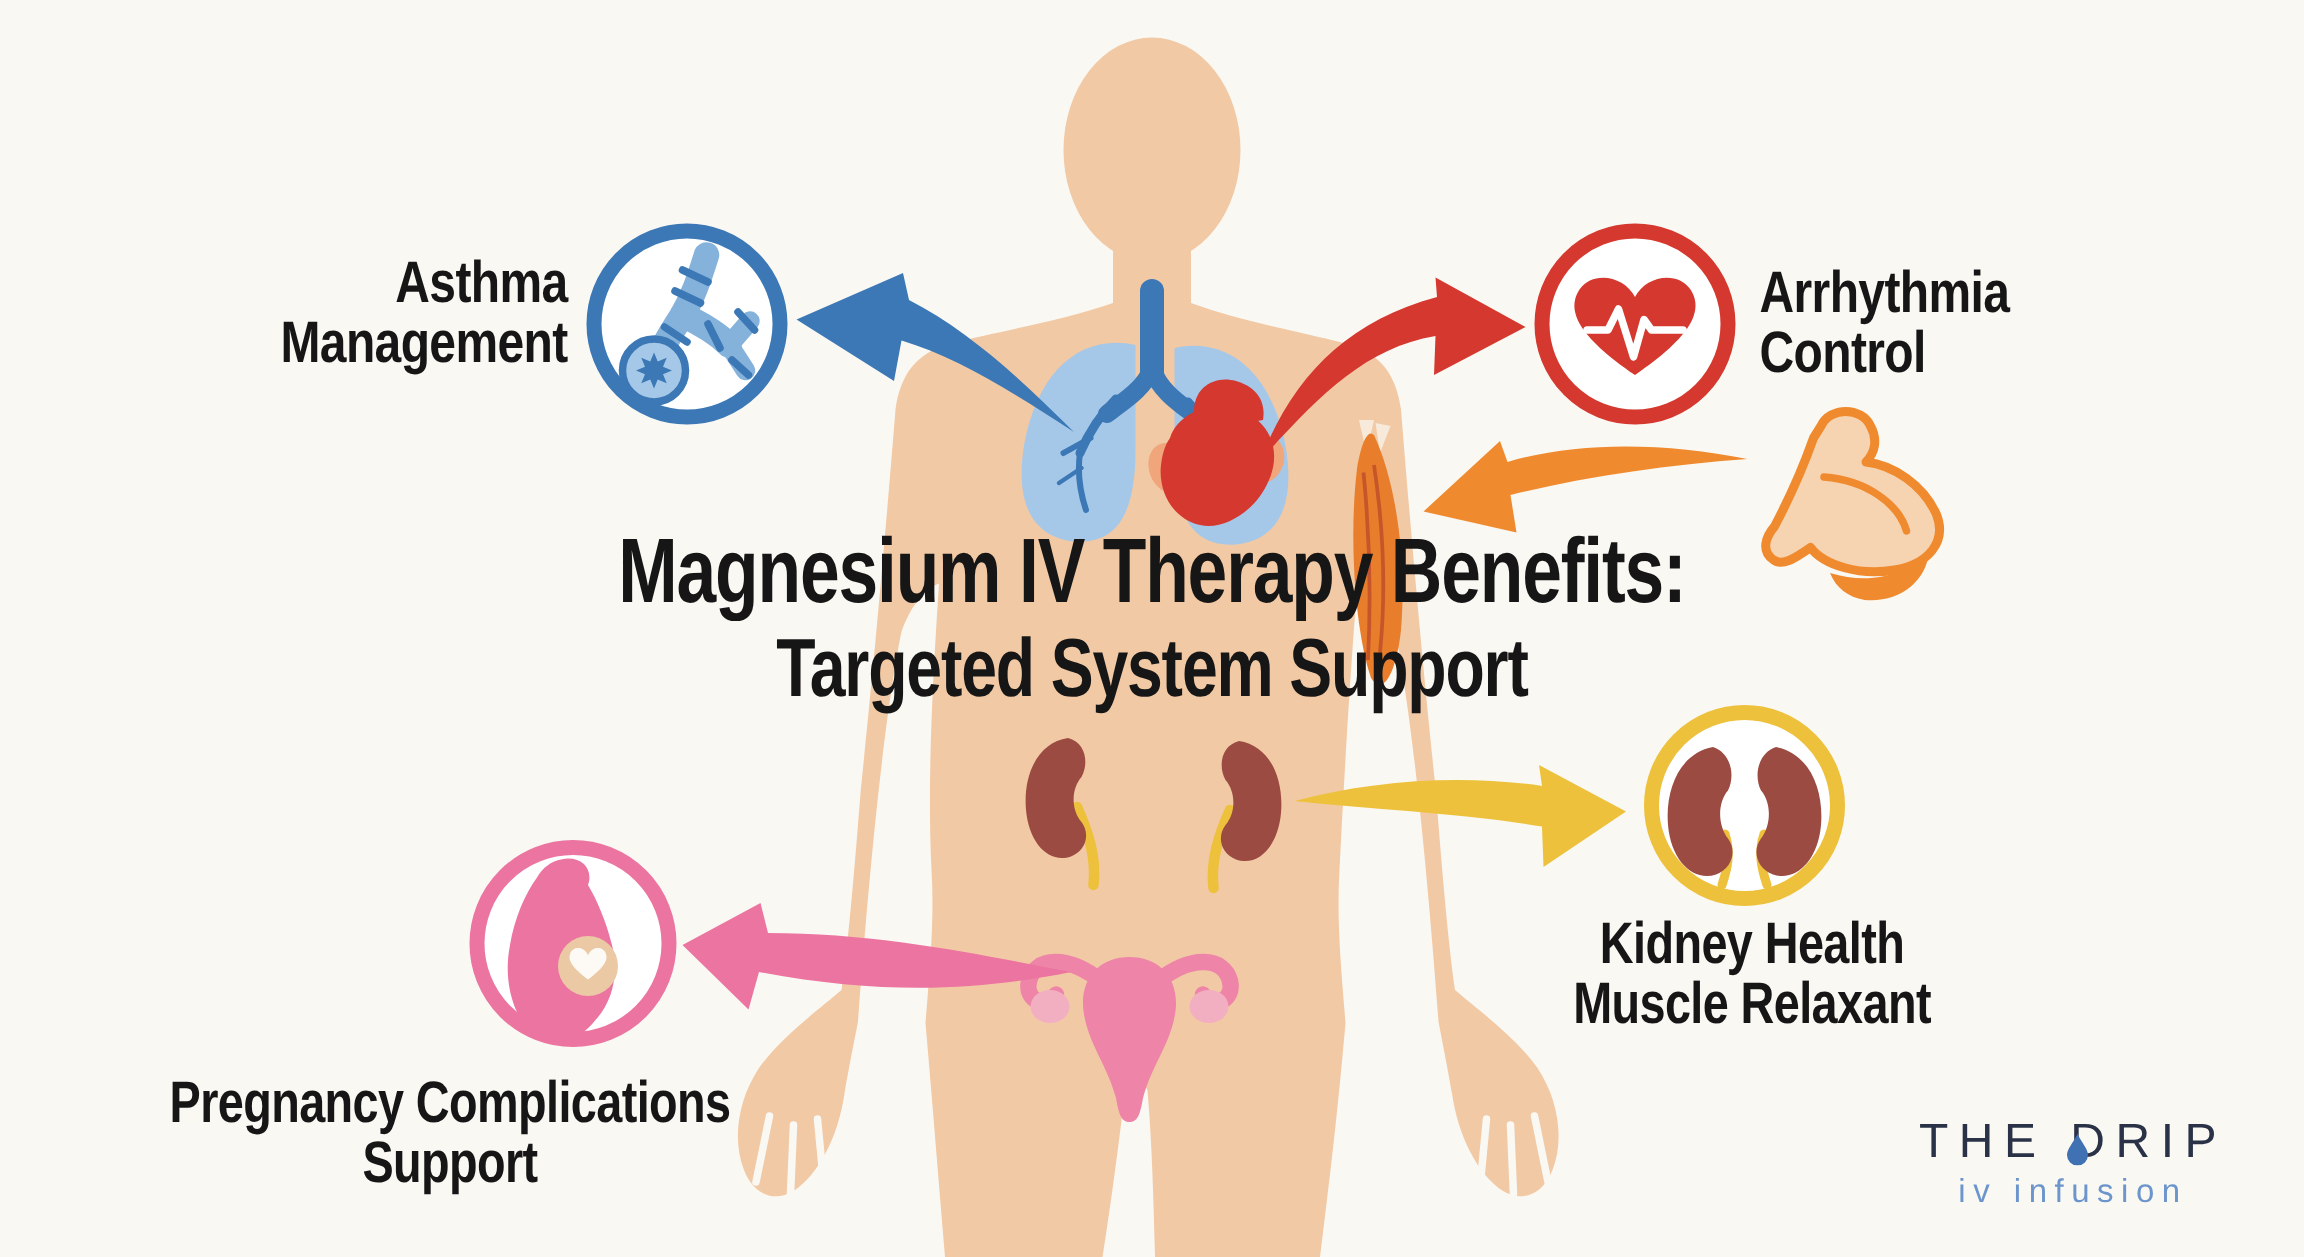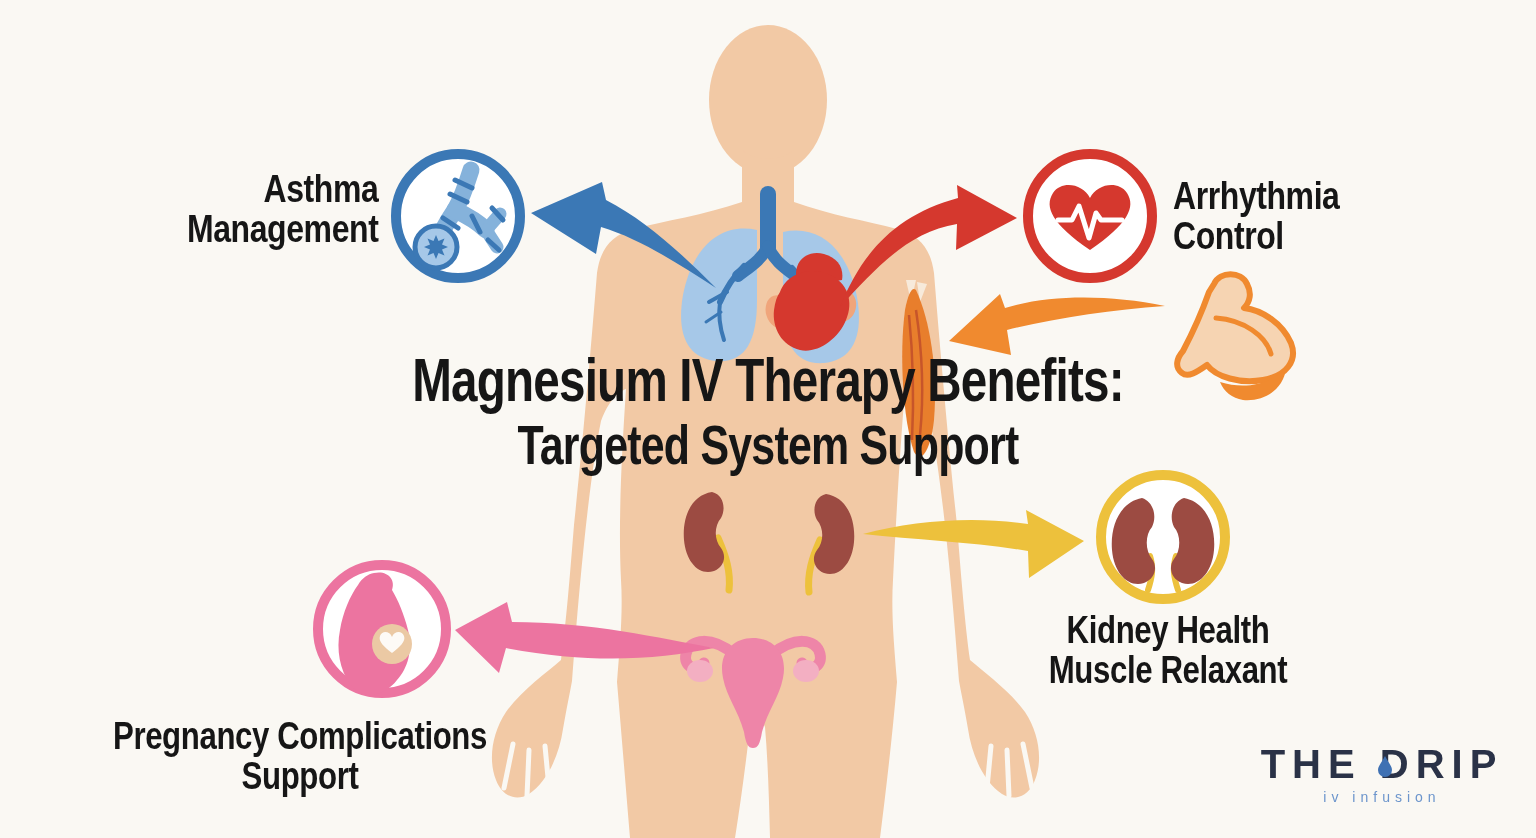--- a/index.html
+++ b/index.html
@@ -11,22 +11,22 @@
   .stage{position:absolute;left:0;top:0;z-index:1;}
   .txt{position:absolute;z-index:5;font-weight:700;color:var(--ink);line-height:1.02;white-space:nowrap;}
   .title-line1{left:0;top:349px;width:1536px;text-align:center;font-size:61px;transform:scaleX(0.78);letter-spacing:-1px;}
   .title-line2{left:0;top:417px;width:1536px;text-align:center;font-size:55px;transform:scaleX(0.78);letter-spacing:-1px;}
   .lbl{font-size:39px;letter-spacing:-0.5px;}
   .lbl-asthma{right:1158px;top:169px;text-align:right;transform:scaleX(0.82);transform-origin:100% 0;}
   .lbl-arrhythmia{left:1173px;top:176px;text-align:left;transform:scaleX(0.82);transform-origin:0 0;}
   .lbl-kidney{left:1168px;top:610px;text-align:center;transform:translateX(-50%) scaleX(0.80);}
   .lbl-pregnancy{left:300px;top:716px;text-align:center;transform:translateX(-50%) scaleX(0.80);}
   .logo{position:absolute;z-index:5;left:1256px;top:744px;width:252px;text-align:center;}
-  .logo-title{font-weight:700;font-size:40px;letter-spacing:7px;color:var(--navy);line-height:1.0;}
-  .logo-sub{font-weight:400;font-size:14px;letter-spacing:5px;color:var(--logoblue);margin-top:5px;}
+  .logo-title{font-weight:400;font-size:32px;letter-spacing:7px;color:var(--navy);line-height:1.0;}
+  .logo-sub{font-weight:400;font-size:22px;letter-spacing:5px;color:var(--logoblue);margin-top:5px;}
   .logo-drop{position:absolute;z-index:6;left:1377px;top:755px;}
 </style>
 </head>
 <body>
 
 <div class="canvas">
 
   <svg class="stage" width="1536" height="838" viewBox="0 0 1536 838">
 
     <g>

